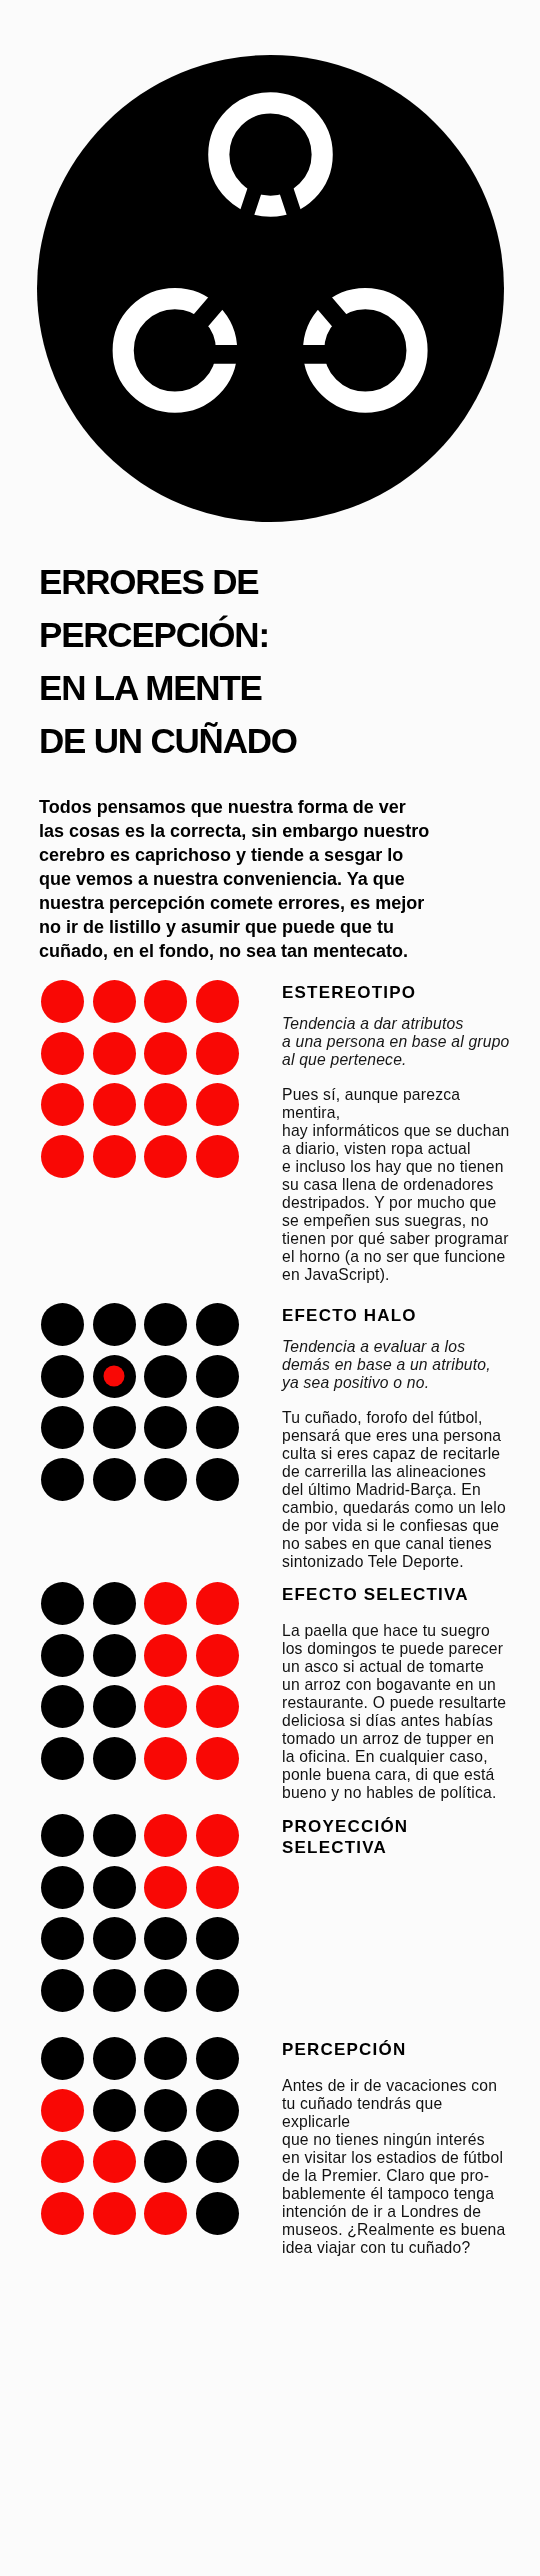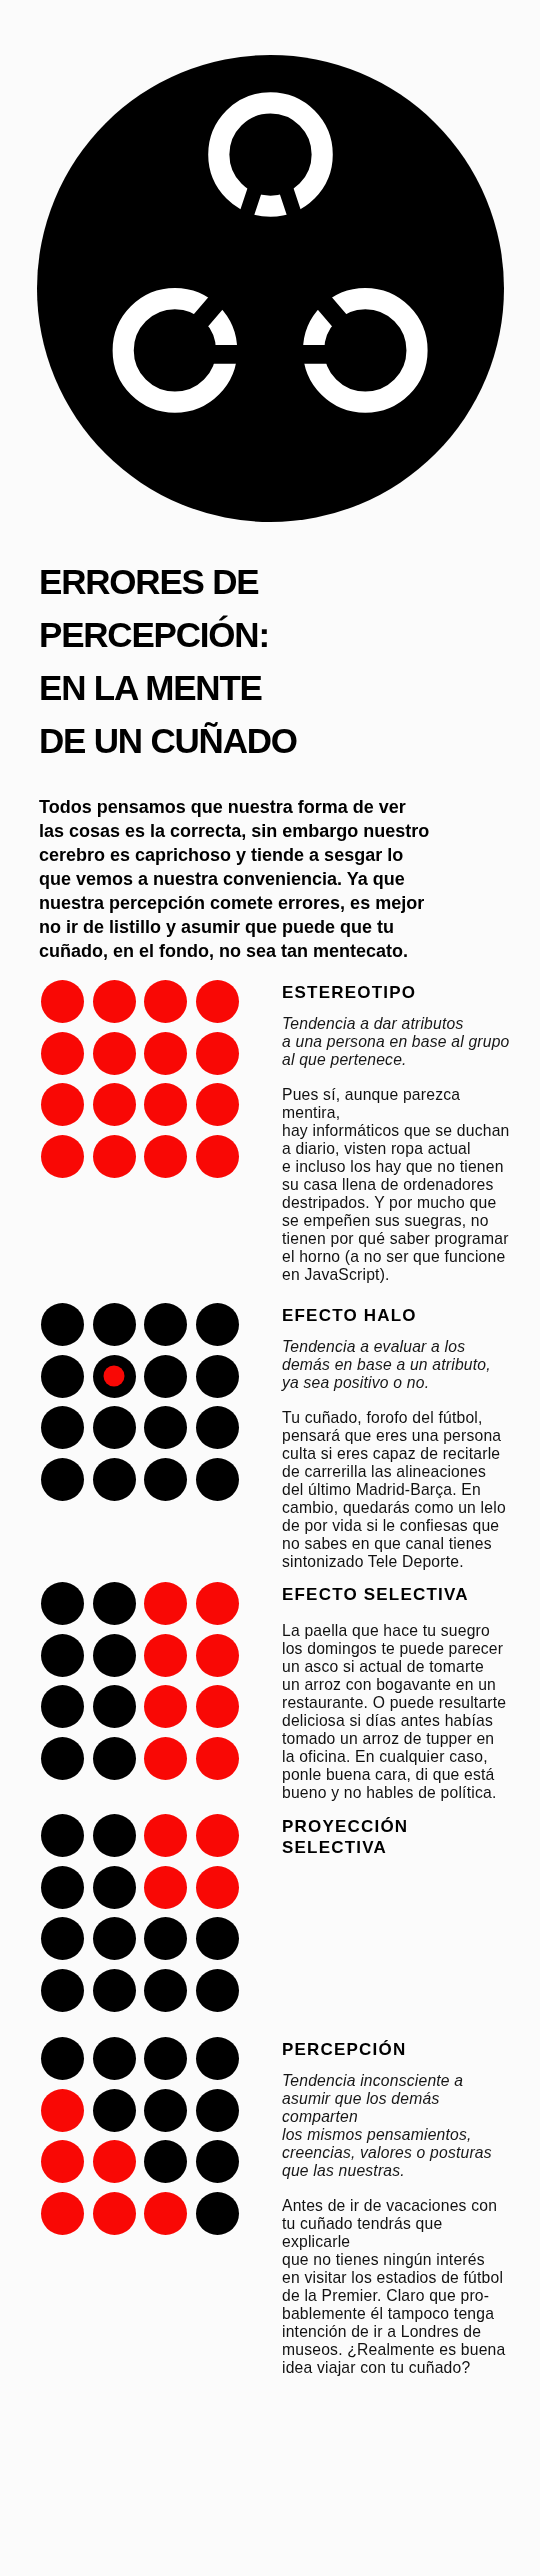--- a/index.html
+++ b/index.html
@@ -252,25 +252,20 @@
         <span class="dot" style="background: rgb(249, 8, 5);"></span>
         <span class="dot" style="background: rgb(0, 0, 0);"></span>
         <span class="dot" style="background: rgb(0, 0, 0);"></span>
         <span class="dot" style="background: rgb(249, 8, 5);"></span>
         <span class="dot" style="background: rgb(249, 8, 5);"></span>
         <span class="dot" style="background: rgb(249, 8, 5);"></span>
         <span class="dot" style="background: rgb(0, 0, 0);"></span>
       </div>
     <div class="txt">
       <h2 class="sec-heading">PERCEPCIÓN</h2>
-      <p class="sec-def">Tendencia inconsciente a
-asumir que los demás comparten
-los mismos pensamientos,
-creencias, valores o posturas
-que las nuestras.</p>
       <p class="sec-body">Antes de ir de vacaciones con
 tu cuñado tendrás que explicarle
 que no tienes ningún interés
 en visitar los estadios de fútbol
 de la Premier. Claro que pro-
 bablemente él tampoco tenga
 intención de ir a Londres de
 museos. ¿Realmente es buena
 idea viajar con tu cuñado?</p>
     </div>

